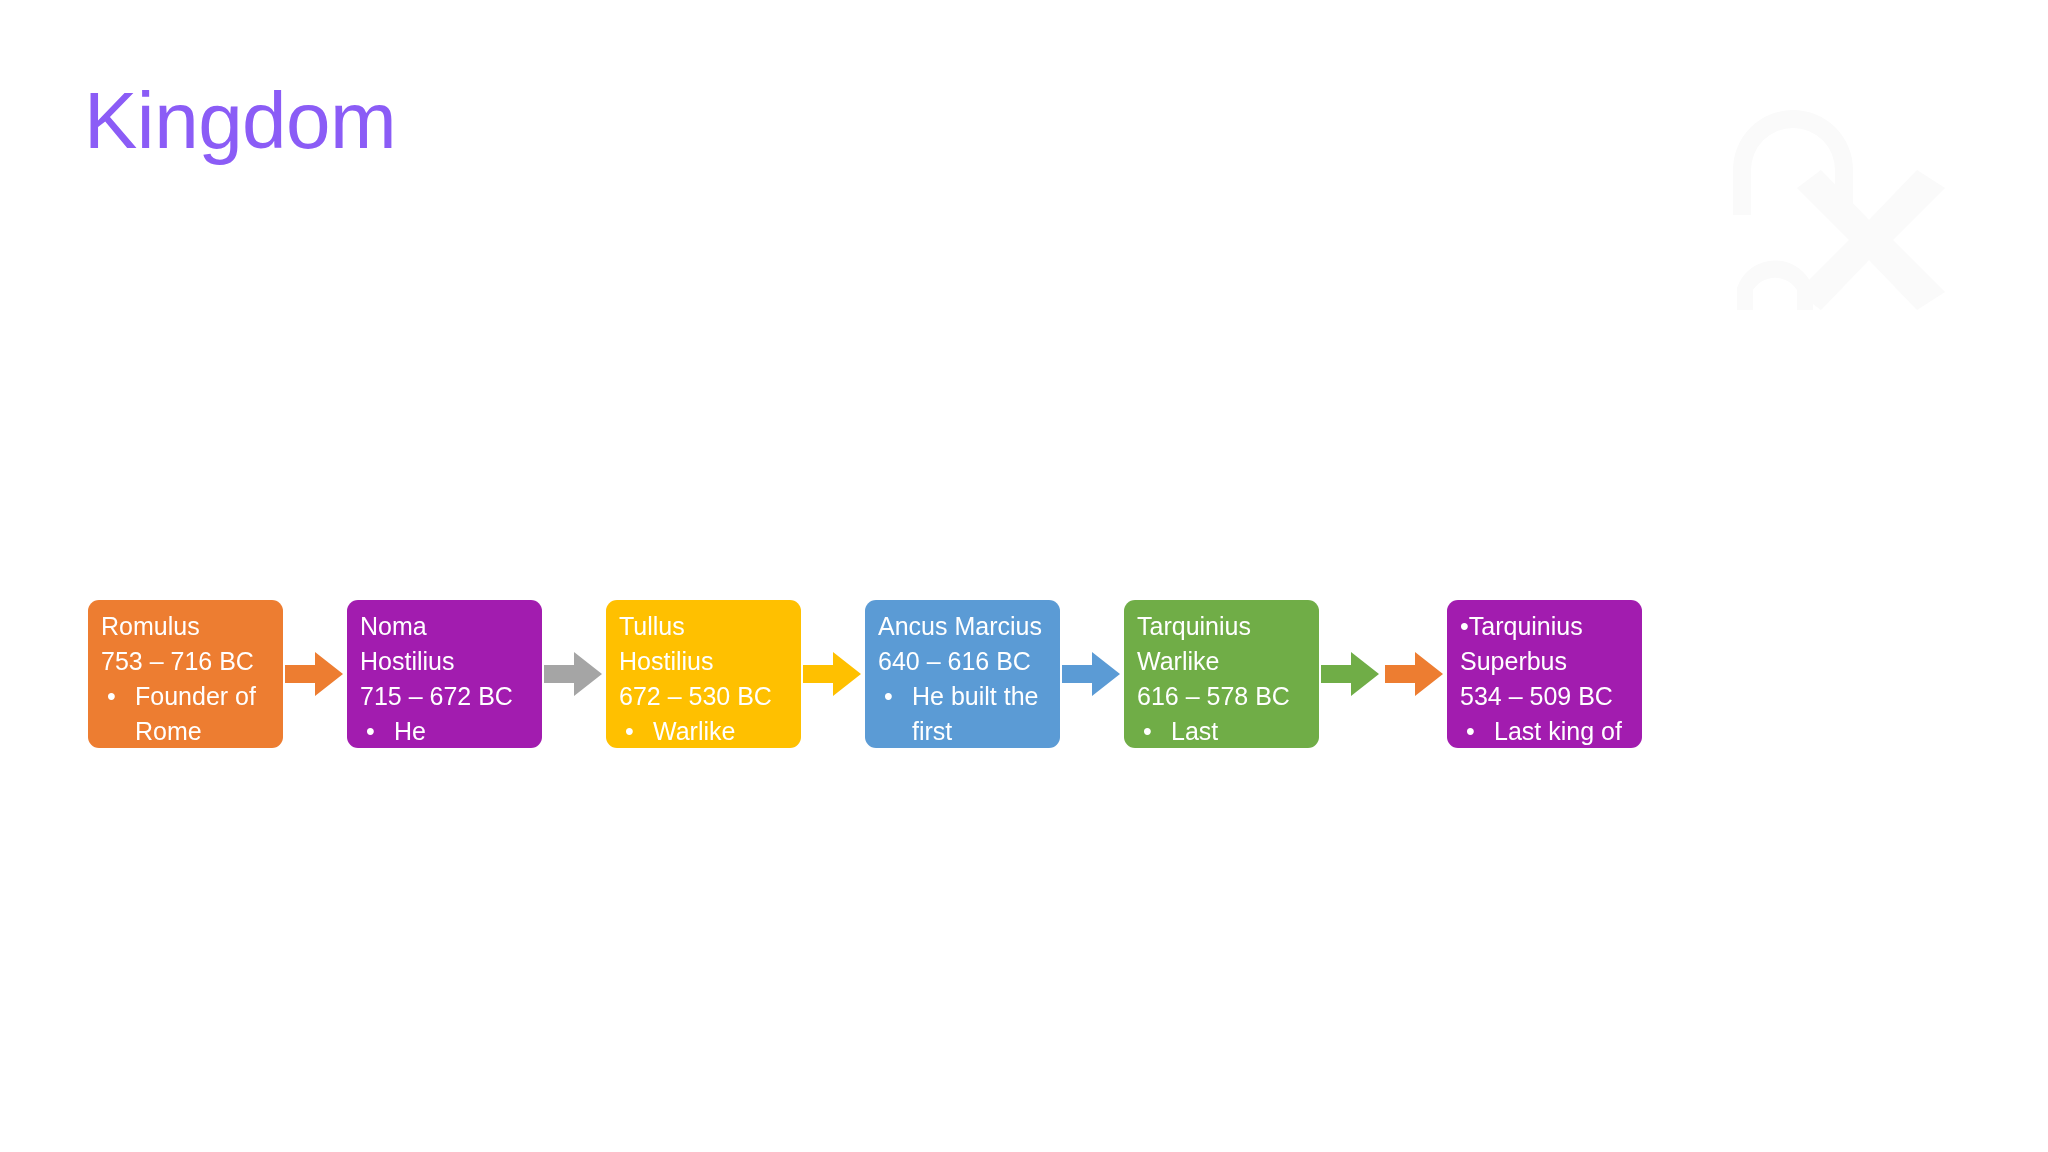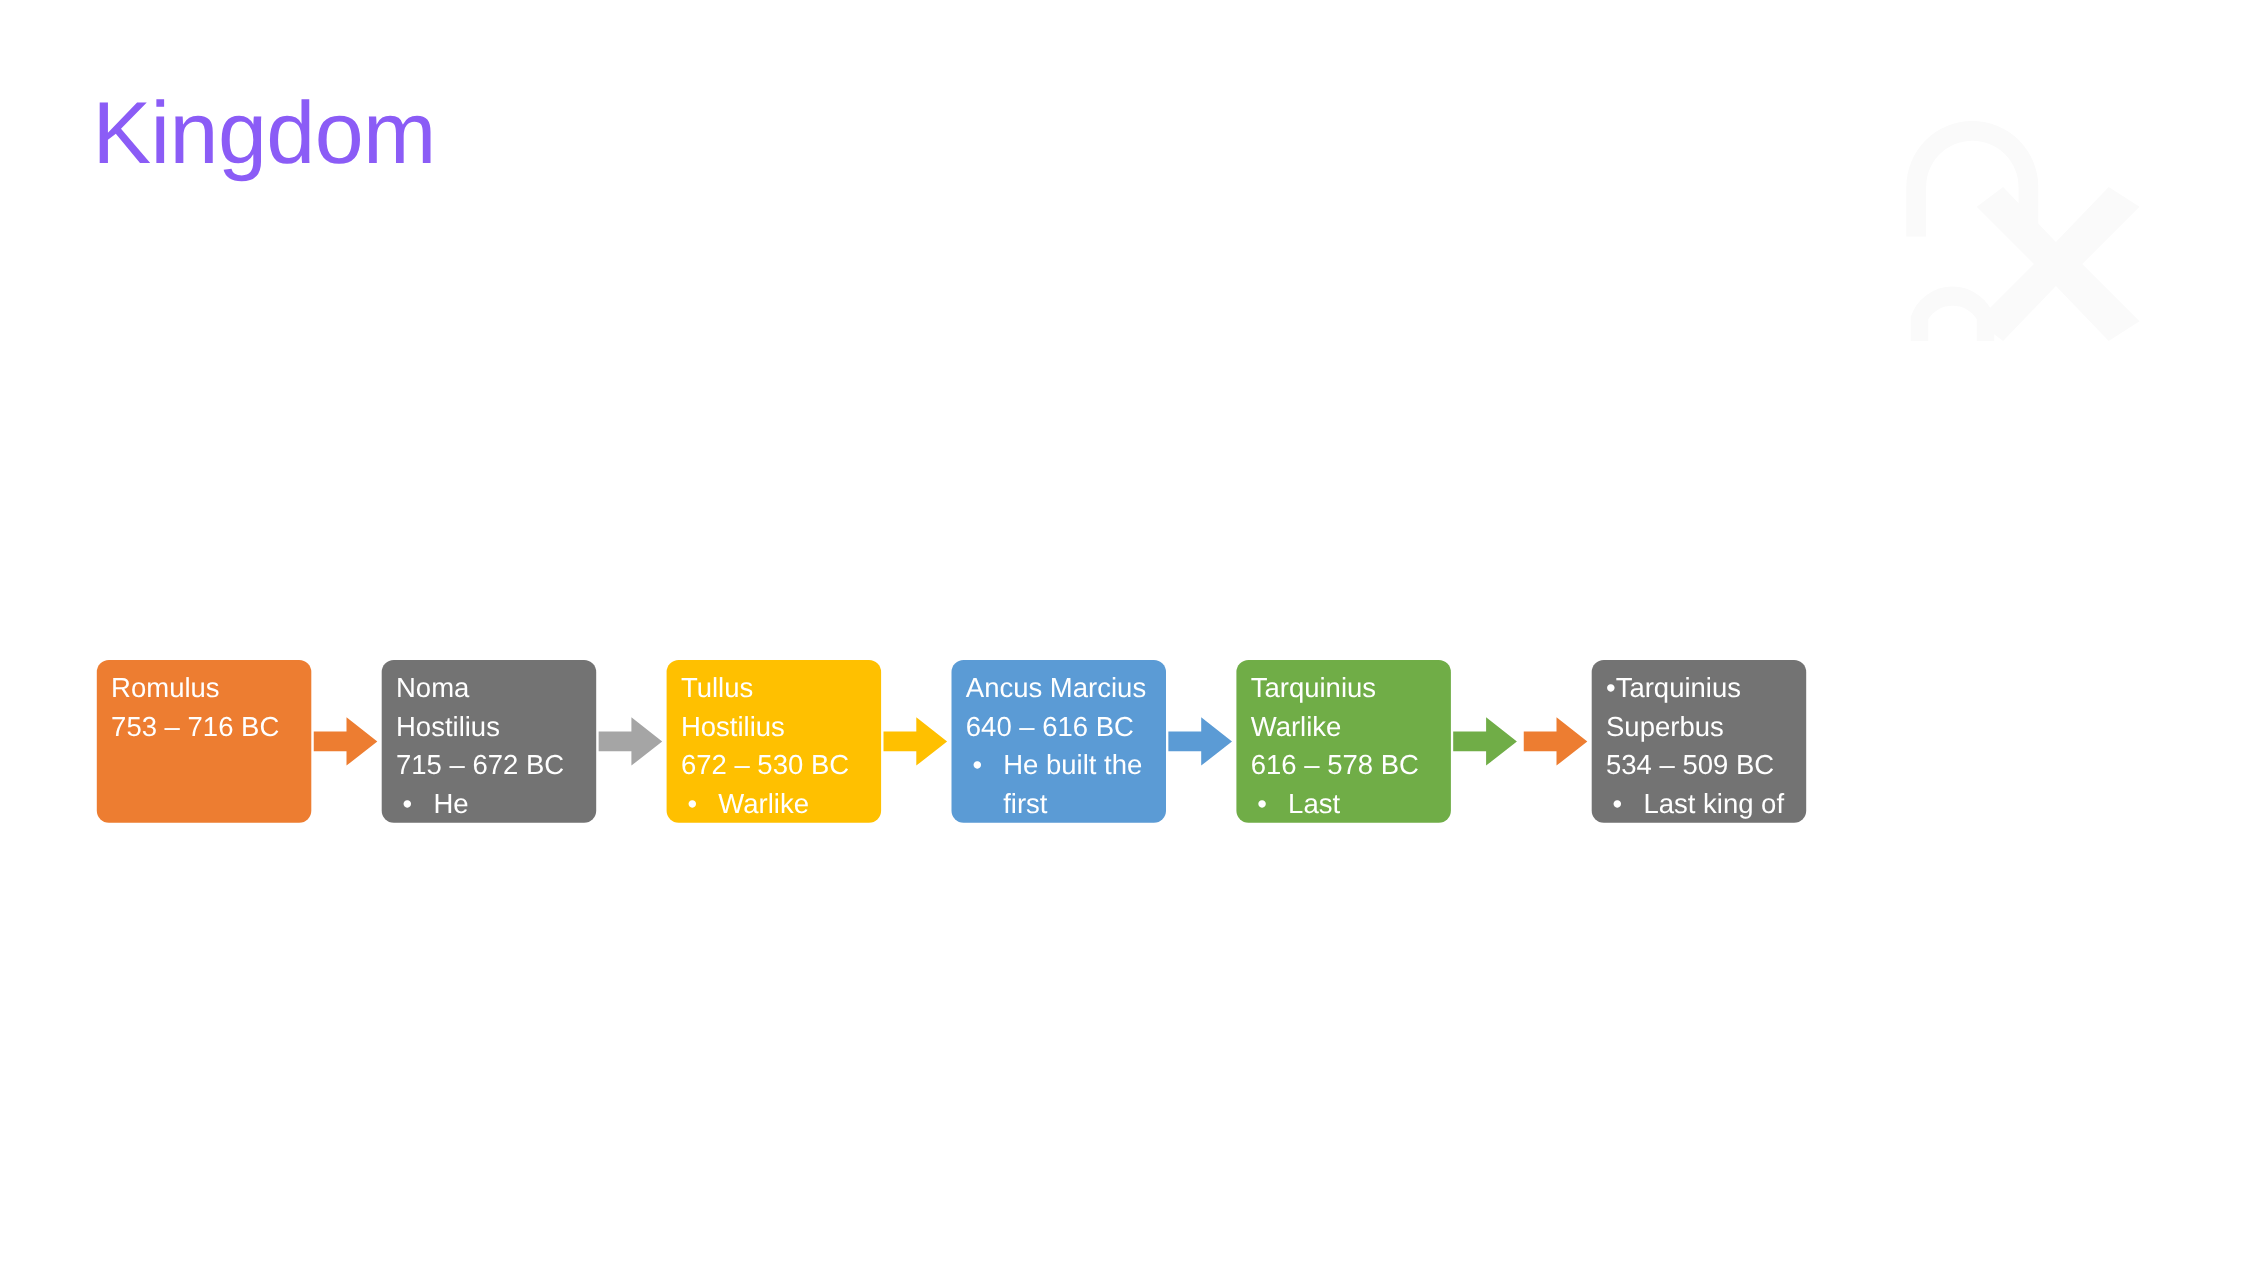--- a/index.html
+++ b/index.html
@@ -120,21 +120,21 @@
     width: 64px;
     height: 148px;
     display: flex;
     align-items: center;
     justify-content: center;
   }
   .arrow svg { display: block; }
 
   
   .c-orange { background: #ED7D31; }
-  .c-gray   { background: #737373; }
+  .c-gray   { background: #a21caf; }
   .c-yellow { background: #FFC000; }
   .c-blue   { background: #5B9BD5; }
   .c-green  { background: #70AD47; }
 </style>
 </head>
 <body>
 
 <div id="slide">
 
   <div class="watermark">
@@ -146,20 +146,23 @@
   </div>
 
   <div class="slide-title">Kingdom</div>
 
   <div class="process-row">
 
     <div class="node c-orange">
       <div class="node-text">
         <div class="node-line">Romulus</div>
         <div class="node-line">753 – 716 BC</div>
+        <ul class="node-bullets">
+          <li>Founder of Rome</li>
+        </ul>
       </div>
     </div>
 
     <div class="arrow">
       <svg width="60" height="48" viewBox="0 0 60 48" aria-hidden="true">
         <path d="M0 15 L30 15 L30 2 L58 24 L30 46 L30 33 L0 33 Z" fill="#ED7D31"></path>
       </svg>
     </div>
 
     <div class="node c-gray">

